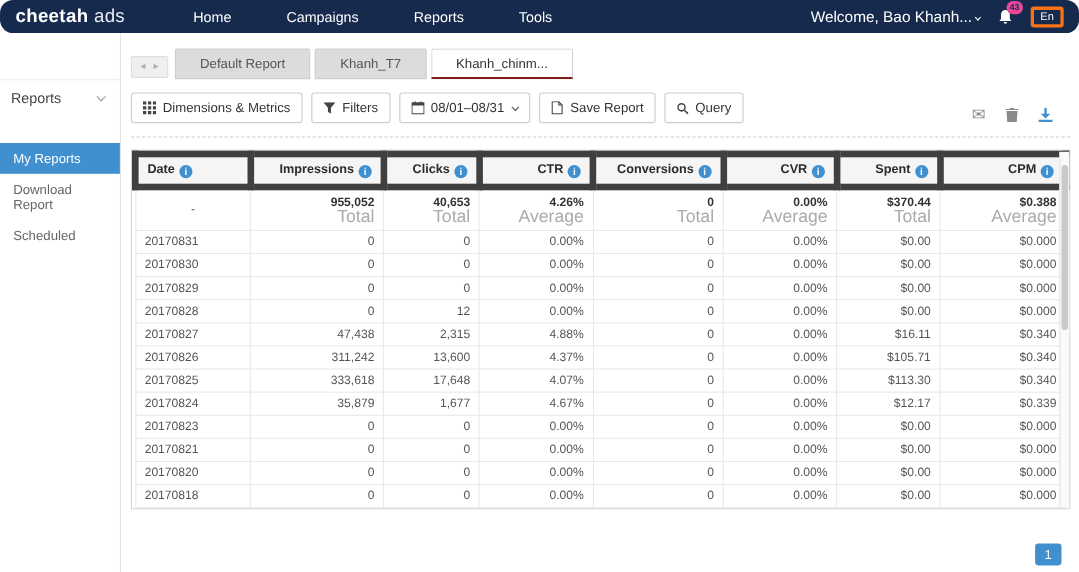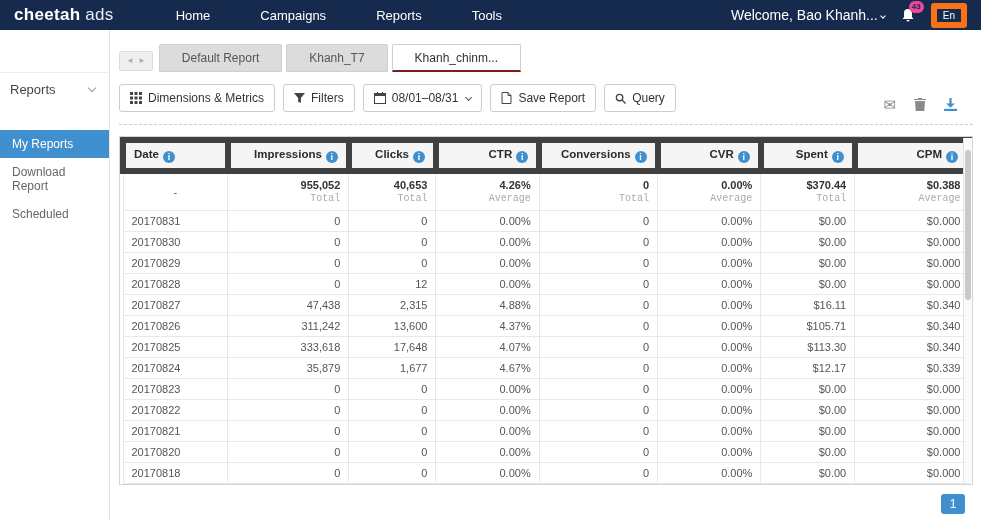--- a/index.html
+++ b/index.html
@@ -4,34 +4,34 @@
 <style>
   * { box-sizing: border-box; }
   html,body { margin:0; padding:0; }
   body {
     width:981px; height:520px; position:relative; overflow:hidden;
     font-family:"Liberation Sans", sans-serif; background:#fff;
   }
 
   
   .navbar { position:absolute; top:0; left:0; right:0; height:30px;
-    background:#162a4e; display:flex; align-items:center; color:#fff; z-index:10; }
+    background:#162a4e; display:flex; align-items:center; color:#fff; z-index:10;border-radius:12px; }
   .brand { margin-left:14px; font-size:17px; letter-spacing:.3px; cursor:pointer; white-space:nowrap; }
   .brand-bold { font-weight:bold; }
   .brand-light { font-weight:normal; color:#e8edf5; margin-left:5px; }
   .nav-items { display:flex; margin-left:62px; gap:50px; font-size:13px; }
   .nav-items a { color:#fff; text-decoration:none; cursor:pointer; }
   .nav-right { margin-left:auto; display:flex; align-items:center; gap:16px; padding-right:14px; }
   .welcome { font-size:14px; color:#fff; white-space:nowrap; }
   .ucaret { display:inline-block; width:4px; height:4px; border-right:1.2px solid #fff;
     border-bottom:1.2px solid #fff; transform:rotate(45deg); margin:0 0 2px 3px; }
   .bell-wrap { position:relative; display:inline-flex; color:#fff; cursor:pointer; }
   .badge { position:absolute; top:-7px; right:-9px; background:#ec4899; color:#162a4e;
     border-radius:8px; font-size:8px; line-height:10px; padding:1px 3px; font-weight:bold; }
-  .lang { border:6px solid #f97316; border-radius:3px; padding:1px 6px; font-size:10px; cursor:pointer; }
+  .lang { border:3px solid #f97316; border-radius:3px; padding:1px 6px; font-size:10px; cursor:pointer; }
 
   
   .sidebar { position:absolute; top:30px; left:0; width:110px; bottom:0;
     background:#fff; border-right:1px solid #e3e3e3; font-size:12px; }
   .sidebar-header { margin-top:42px; padding:9px 10px; border-top:1px solid #eee;
     color:#444; font-size:13px; display:flex; align-items:center;
     justify-content:space-between; cursor:pointer; }
   .chev { width:6px; height:6px; border-right:1.5px solid #999; border-bottom:1.5px solid #999;
     transform:rotate(45deg); margin:-3px 4px 0 0; }
   .side-item { padding:7px 12px; color:#666; cursor:pointer; }
@@ -66,21 +66,21 @@
   table { width:100%; border-collapse:collapse; table-layout:fixed; font-size:11px; }
   th { background:#f5f5f5; border:6px solid #404040; padding:5px 8px; text-align:right;
     color:#2b2b2b; font-size:11.5px; font-weight:bold; }
   th:first-child { text-align:left; }
   td { border:1px solid #e8e8e8; padding:3px 8px; text-align:right; color:#555;
     line-height:14px; overflow:hidden; white-space:nowrap; }
   td:first-child { text-align:left; }
   tr.totals td { padding:4px 8px; }
   tr.totals td:first-child { text-align:center; vertical-align:middle; }
   .tot { font-weight:bold; color:#333; }
-  .sub { color:#aaa; font-size:10px;font-family:Liberation Mono, monospace; }
+  .sub { color:#aaa; font-size:16px; }
   .info { display:inline-block; width:12px; height:12px; border-radius:50%;
     background:#4090d0; color:#fff; font-size:9px; line-height:12px; text-align:center;
     font-weight:bold; margin-left:4px; vertical-align:-2px; cursor:pointer; }
 
   .scroll-track { position:absolute; top:1px; bottom:1px; right:0; width:9px;
     background:#fafafa; border-left:1px solid #e3e3e3; }
   .scroll-thumb { position:absolute; top:12px; left:1px; width:6px; height:150px;
     background:#c9c9c9; border-radius:3px; cursor:pointer; }
 
   .pagination { position:absolute; right:16px; bottom:6px; }
@@ -340,30 +340,20 @@
             <td>20170823</td>
             <td>0</td>
             <td>0</td>
             <td>0.00%</td>
             <td>0</td>
             <td>0.00%</td>
             <td>$0.00</td>
             <td>$0.000</td>
           </tr>
           <tr>
-            <td>20170822</td>
-            <td>0</td>
-            <td>0</td>
-            <td>0.00%</td>
-            <td>0</td>
-            <td>0.00%</td>
-            <td>$0.00</td>
-            <td>$0.000</td>
-          </tr>
-          <tr>
             <td>20170821</td>
             <td>0</td>
             <td>0</td>
             <td>0.00%</td>
             <td>0</td>
             <td>0.00%</td>
             <td>$0.00</td>
             <td>$0.000</td>
           </tr>
           <tr>

